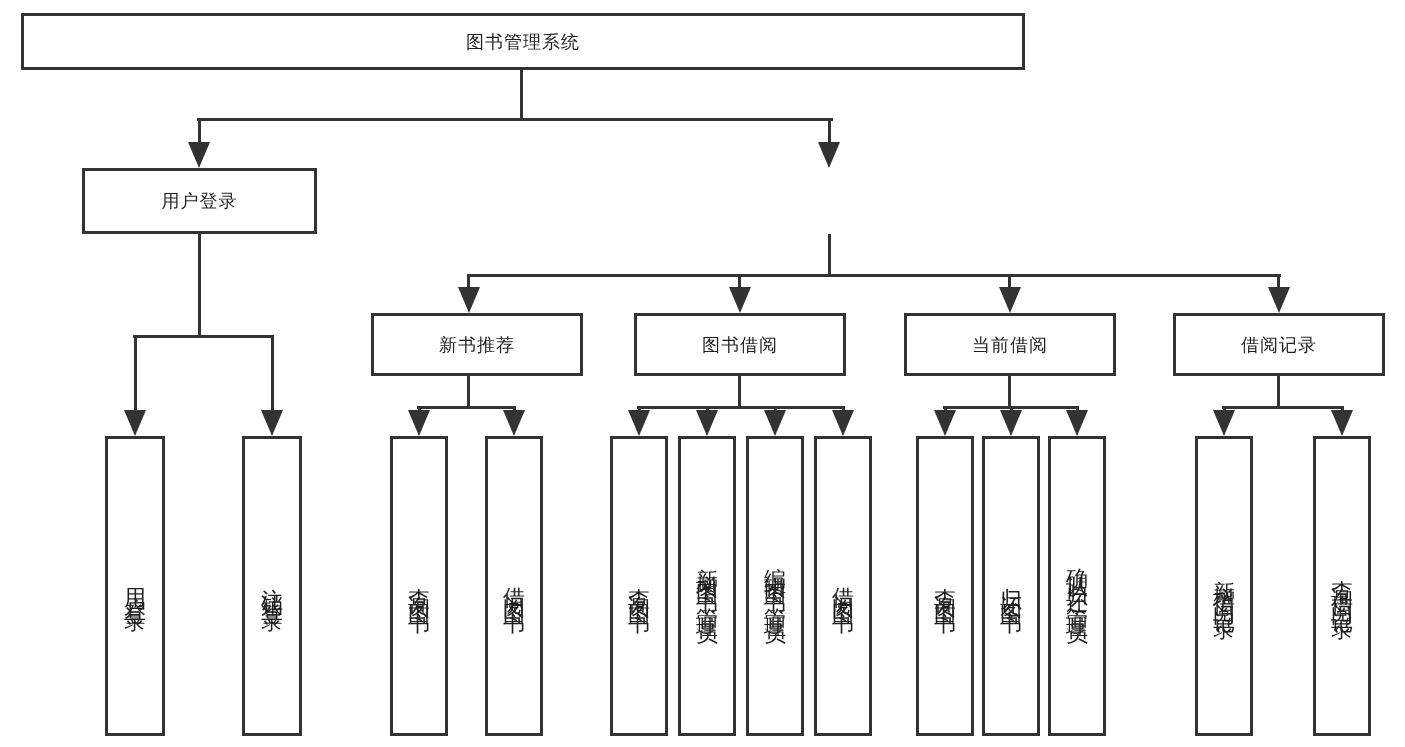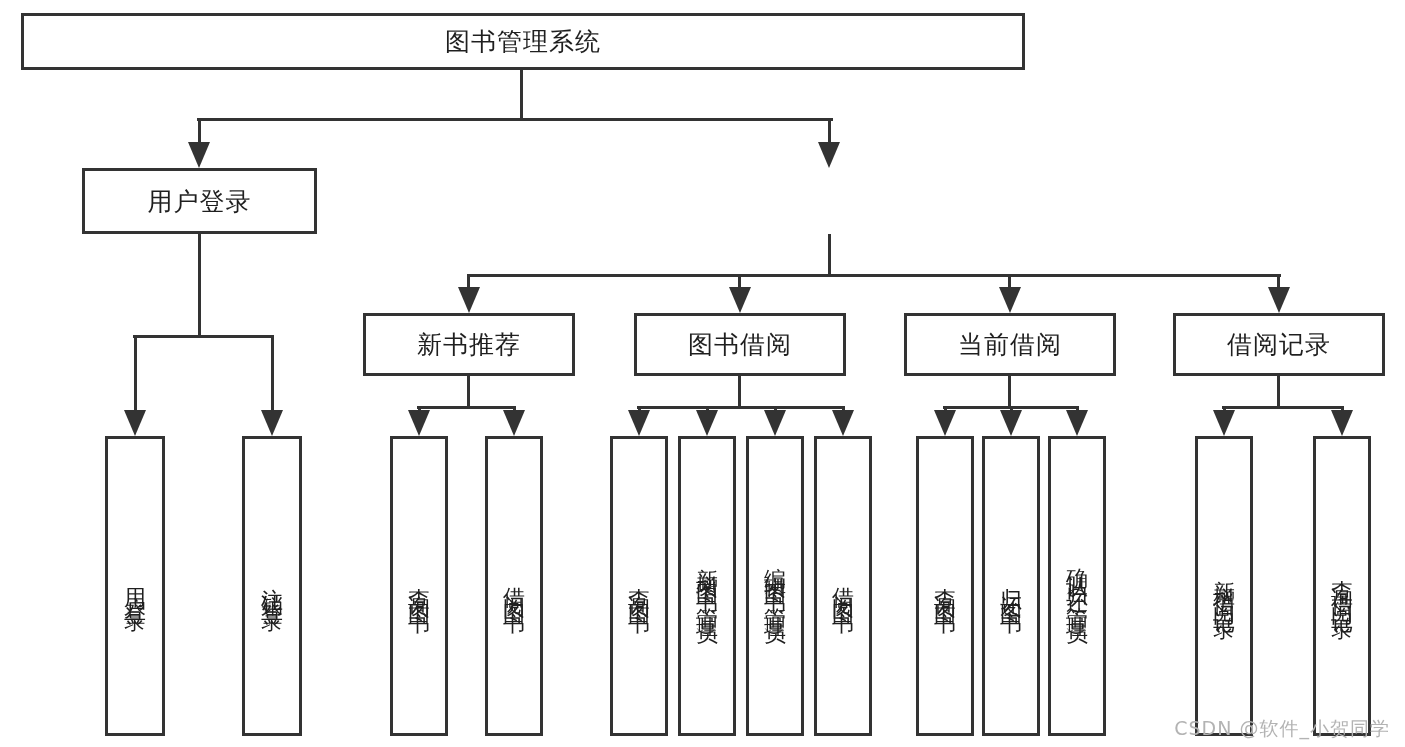--- a/index.html
+++ b/index.html
@@ -8,21 +8,21 @@
     width:1405px;height:747px;
     background:#ffffff;
     font-family:"DejaVu Sans","Liberation Sans",sans-serif;
     overflow:hidden;
   }
   .nd{
     position:absolute;box-sizing:border-box;
     border:3px solid #333333;background:#ffffff;color:#1f1f1f;
     display:flex;align-items:center;justify-content:center;
   }
-  .nd.h{font-size:25px;letter-spacing:1px;white-space:nowrap;}
+  .nd.h{font-size:18px;letter-spacing:1px;white-space:nowrap;}
   .nd.v{
     writing-mode:vertical-rl;text-orientation:mixed;
     font-size:22px;letter-spacing:8px;line-height:1;
   }
   .ln{position:absolute;background:#333333;}
   .ar{
     position:absolute;width:0;height:0;
     border-left:11px solid transparent;
     border-right:11px solid transparent;
     border-top:26px solid #333333;
@@ -59,21 +59,21 @@
   <div class="ln" style="left:467px;top:274px;width:814px;height:3px"></div>
   <div class="ln" style="left:467px;top:277px;width:3px;height:12px"></div>
   <div class="ln" style="left:738px;top:277px;width:3px;height:12px"></div>
   <div class="ln" style="left:1008px;top:277px;width:3px;height:12px"></div>
   <div class="ln" style="left:1277px;top:277px;width:3px;height:12px"></div>
   <div class="ar" style="left:458px;top:287px"></div>
   <div class="ar" style="left:729px;top:287px"></div>
   <div class="ar" style="left:999px;top:287px"></div>
   <div class="ar" style="left:1268px;top:287px"></div>
 
-  <div class="nd h" style="left:363px;top:313px;width:212px;height:63px">新书推荐</div>
+  <div class="nd h" style="left:371px;top:313px;width:212px;height:63px">新书推荐</div>
   <div class="nd h" style="left:904px;top:313px;width:212px;height:63px">当前借阅</div>
   <div class="nd h" style="left:634px;top:313px;width:212px;height:63px">图书借阅</div>
   <div class="nd h" style="left:1173px;top:313px;width:212px;height:63px">借阅记录</div>
 
   <div class="ln" style="left:467px;top:376px;width:3px;height:33px"></div>
   <div class="ln" style="left:738px;top:376px;width:3px;height:33px"></div>
   <div class="ln" style="left:1008px;top:376px;width:3px;height:33px"></div>
   <div class="ln" style="left:1277px;top:376px;width:3px;height:33px"></div>
 
   <div class="ln" style="left:417px;top:406px;width:99px;height:3px"></div>
@@ -116,15 +116,14 @@
   <div class="nd v" style="left:746px;top:436px;width:58px;height:300px">编辑图书（管理员）</div>
   <div class="nd v" style="left:814px;top:436px;width:58px;height:300px">借阅图书</div>
 
   <div class="nd v" style="left:916px;top:436px;width:58px;height:300px">查询图书</div>
   <div class="nd v" style="left:982px;top:436px;width:58px;height:300px">归还图书</div>
   <div class="nd v" style="left:1048px;top:436px;width:58px;height:300px">确认归还（管理员）</div>
 
   <div class="nd v" style="left:1195px;top:436px;width:58px;height:300px">新增借阅记录</div>
   <div class="nd v" style="left:1313px;top:436px;width:58px;height:300px">查询借阅记录</div>
 
-  <div class="watermark">CSDN @软件_小贺同学</div>
 
 </div>
 
 </body></html>

